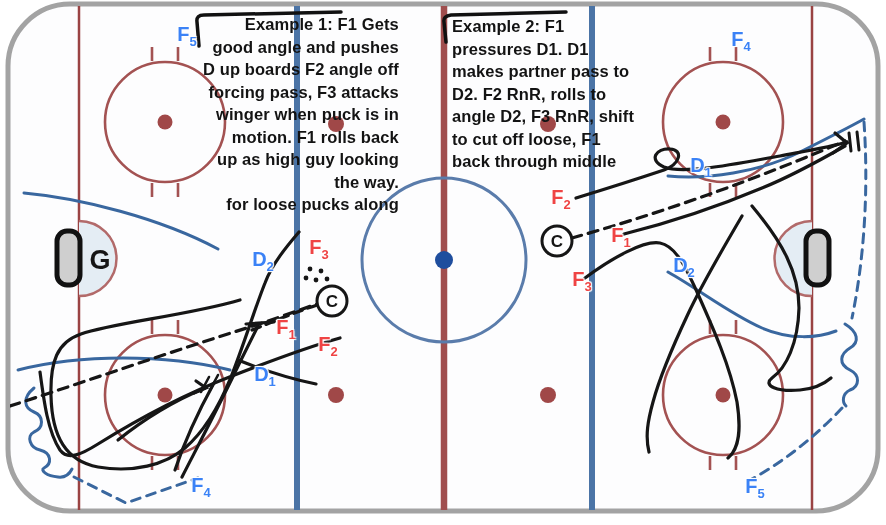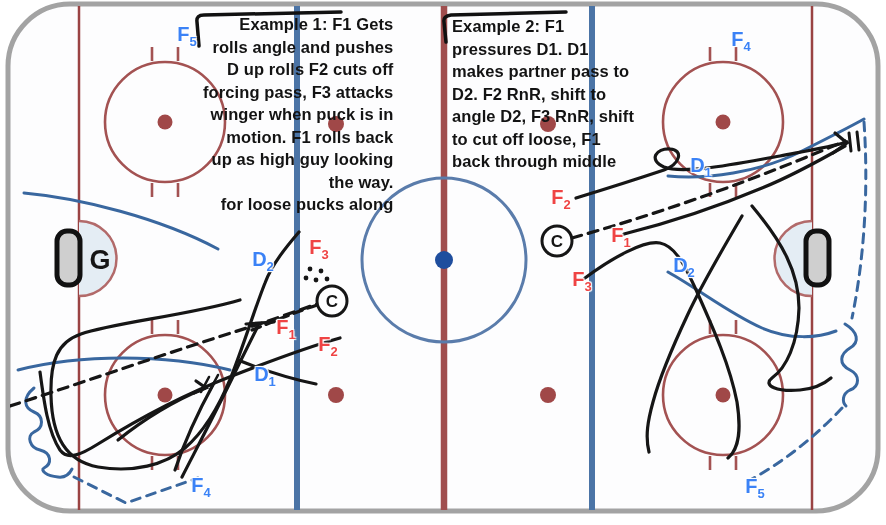--- a/index.html
+++ b/index.html
@@ -119,34 +119,34 @@
   </g>
 
   <g fill="none" stroke="#111" stroke-width="3.5" stroke-linecap="round">
     <path d="M199 46 L197 22 Q196 15 204 15 L341 12"></path>
     <path d="M446 42 L444 22 Q443 16 451 15 L566 12"></path>
   </g>
 </svg>
 
 <div class="txtblock" style="left:203px;top:13px;text-align:right;" id="ex1">
       <div>Example 1: F1 Gets</div>
-      <div>rolls angle and pushes</div>
-      <div>D up rolls F2 cuts off</div>
+      <div>good angle and pushes</div>
+      <div>D up boards F2 angle off</div>
       <div>forcing pass, F3 attacks</div>
       <div>winger when puck is in</div>
       <div>motion.  F1 rolls back</div>
       <div>up as high guy looking</div>
       <div>the way.</div>
       <div>for loose pucks along</div>
     </div>
 <div class="txtblock" style="left:452px;top:15px;" id="ex2">
       <div>Example 2: F1</div>
       <div>pressures D1.  D1</div>
       <div>makes partner pass to</div>
-      <div>D2.  F2 RnR, shift to</div>
+      <div>D2.  F2 RnR, rolls to</div>
       <div>angle D2, F3 RnR, shift</div>
       <div>to cut off loose, F1</div>
       <div>back through middle</div>
     </div>
 
 <div id="labels">
       <span class="plabel pl-blue" style="left: 163px; top: 36px;">F<span class="sub">5</span></span>
       <span class="plabel pl-blue" style="left: 239px; top: 261px;">D<span class="sub">2</span></span>
       <span class="plabel pl-black" style="left: 319px; top: 249px;">F<span class="sub">3</span></span>
       <span class="plabel pl-black" style="left: 286px; top: 329px;">F<span class="sub">1</span></span>

